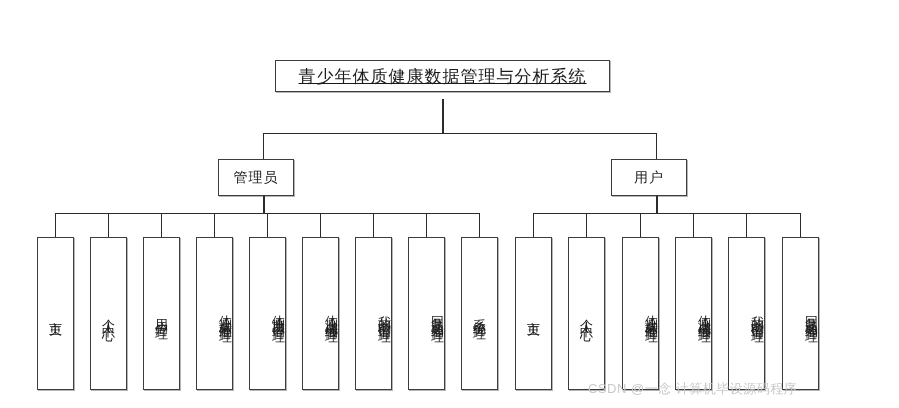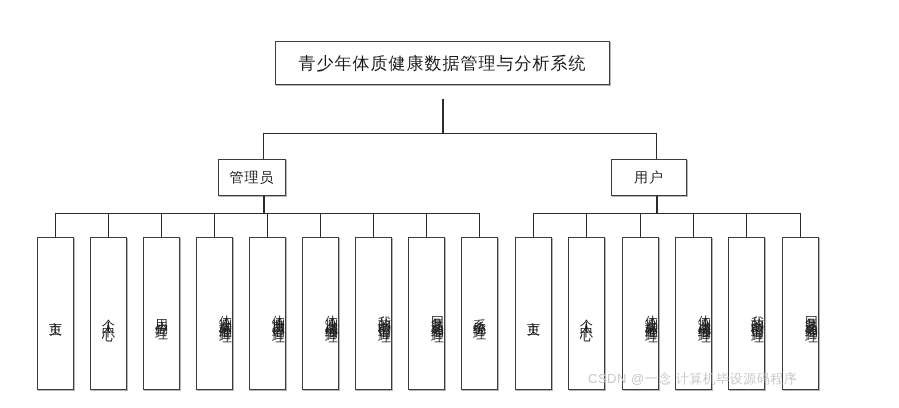--- a/index.html
+++ b/index.html
@@ -63,30 +63,30 @@
     white-space: nowrap;
     letter-spacing: 0.5px;
     user-select: none;
   }
 </style>
 </head>
 <body>
 
 <div id="canvas">
 
-  <div class="node node-title" style="left:275px; top:41px; width:335px; height:44px;">青少年体质健康数据管理与分析系统</div>
+  <div class="node node-title" style="left:275px; top:60px; width:335px; height:32px;text-decoration:underline;">青少年体质健康数据管理与分析系统</div>
 
   <div class="line line-v" style="left:442px; top:99px; width:2px; height:34px;"></div>
 
   <div class="line line-h" style="left:263px; top:133px; width:393px; height:1px;"></div>
 
   <div class="line line-v" style="left:263px; top:133px; width:1px; height:26px;"></div>
   <div class="line line-v" style="left:656px; top:133px; width:1px; height:26px;"></div>
 
-  <div class="node node-role" style="left:218px; top:159px; width:68px; height:37px;">管理员</div>
+  <div class="node node-role" style="left:218px; top:159px; width:76px; height:37px;">管理员</div>
   <div class="node node-role" style="left:611px; top:159px; width:76px; height:37px;">用户</div>
 
   <div class="line line-v" style="left:263px; top:196px; width:2px; height:17px;"></div>
 
   <div class="line line-h" style="left:55px; top:213px; width:425px; height:1px;"></div>
 
   <div class="line line-v" style="left:55px;  top:213px; width:1px; height:24px;"></div>
   <div class="line line-v" style="left:108px; top:213px; width:1px; height:24px;"></div>
   <div class="line line-v" style="left:161px; top:213px; width:1px; height:24px;"></div>
   <div class="line line-v" style="left:214px; top:213px; width:1px; height:24px;"></div>
@@ -117,15 +117,15 @@
   <div class="line line-v" style="left:746px; top:213px; width:1px; height:24px;"></div>
   <div class="line line-v" style="left:800px; top:213px; width:1px; height:24px;"></div>
 
   <div class="node node-leaf leaf-short" style="left:515px; top:237px; width:37px; height:153px;">主页</div>
   <div class="node node-leaf leaf-short" style="left:568px; top:237px; width:37px; height:153px;">个人中心</div>
   <div class="node node-leaf" style="left:622px; top:237px; width:37px; height:153px;">体测标准管理</div>
   <div class="node node-leaf" style="left:675px; top:237px; width:37px; height:153px;">体测成绩管理</div>
   <div class="node node-leaf" style="left:728px; top:237px; width:37px; height:153px;">我的申请管理</div>
   <div class="node node-leaf" style="left:782px; top:237px; width:37px; height:153px;">回复通知管理</div>
 
-  <div class="watermark" style="left:588px; top:370px;text-align:center;">CSDN @一念 计算机毕设源码程序</div>
+  <div class="watermark" style="left:588px; top:380px;text-align:center;">CSDN @一念 计算机毕设源码程序</div>
 
 </div>
 
 </body></html>

